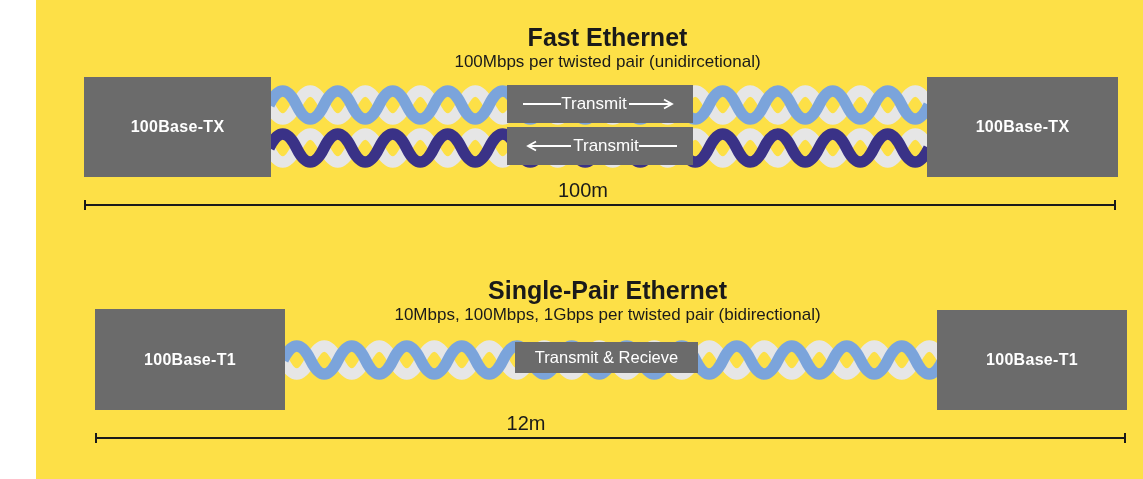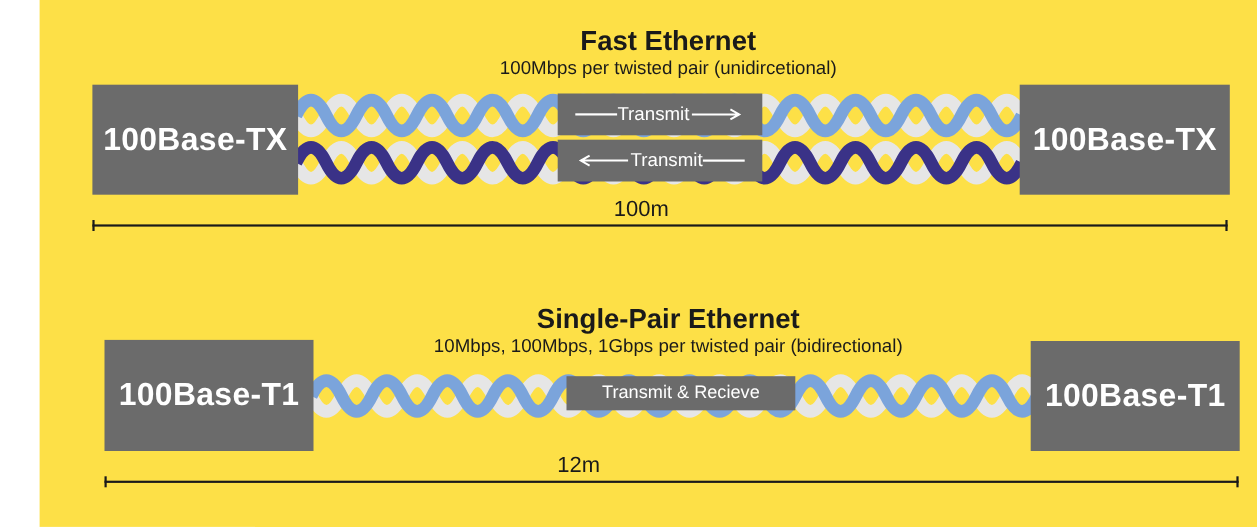--- a/index.html
+++ b/index.html
@@ -18,21 +18,21 @@
     position:absolute;left:0;width:100%;text-align:center;
     font-weight:bold;font-size:25px;line-height:1.05;color:var(--text-dark);z-index:2;
   }
   .subtitle{
     position:absolute;left:0;width:100%;text-align:center;
     font-size:17px;color:var(--text-dark);z-index:2;
   }
   .device{
     position:absolute;height:100px;background:var(--device-box);
     color:var(--text-light);display:flex;align-items:center;justify-content:center;
-    font-weight:bold;font-size:29px;letter-spacing:.3px;z-index:2;
+    font-weight:bold;font-size:16px;letter-spacing:.3px;z-index:2;
   }
   .wirelabel{
     position:absolute;background:var(--label-box);color:var(--text-light);
     display:flex;align-items:center;justify-content:center;
     font-size:17px;z-index:3;
   }
   .dash{display:inline-block;width:38px;height:2px;background:var(--text-light);}
   .arrow{display:block;}
 
   .measure{position:absolute;height:2px;background:var(--measure-line);z-index:2;}
@@ -96,21 +96,21 @@
   <div class="title" style="top:277px;">Single-Pair Ethernet</div>
   <div class="subtitle" style="top:305px;">10Mbps, 100Mbps, 1Gbps per twisted pair (bidirectional)</div>
 
   <div class="device" style="left:59px;top:309px;width:190px;height:101px;">
     <span>100Base-T1</span>
   </div>
   <div class="device" style="left:901px;top:310px;width:190px;">
     <span>100Base-T1</span>
   </div>
 
-  <div class="wirelabel" style="left:479px;top:342px;width:208px;height:31px;font-size:16.5px;">
+  <div class="wirelabel" style="left:479px;top:342px;width:183px;height:31px;font-size:16.5px;">
     <span>Transmit &amp; Recieve</span>
   </div>
 
   <div class="measure" style="left:59px;top:437px;width:1031px;">
     <span class="mlabel" style="left:431px;">12m</span>
   </div>
 
 </div>
 
 </body></html>

